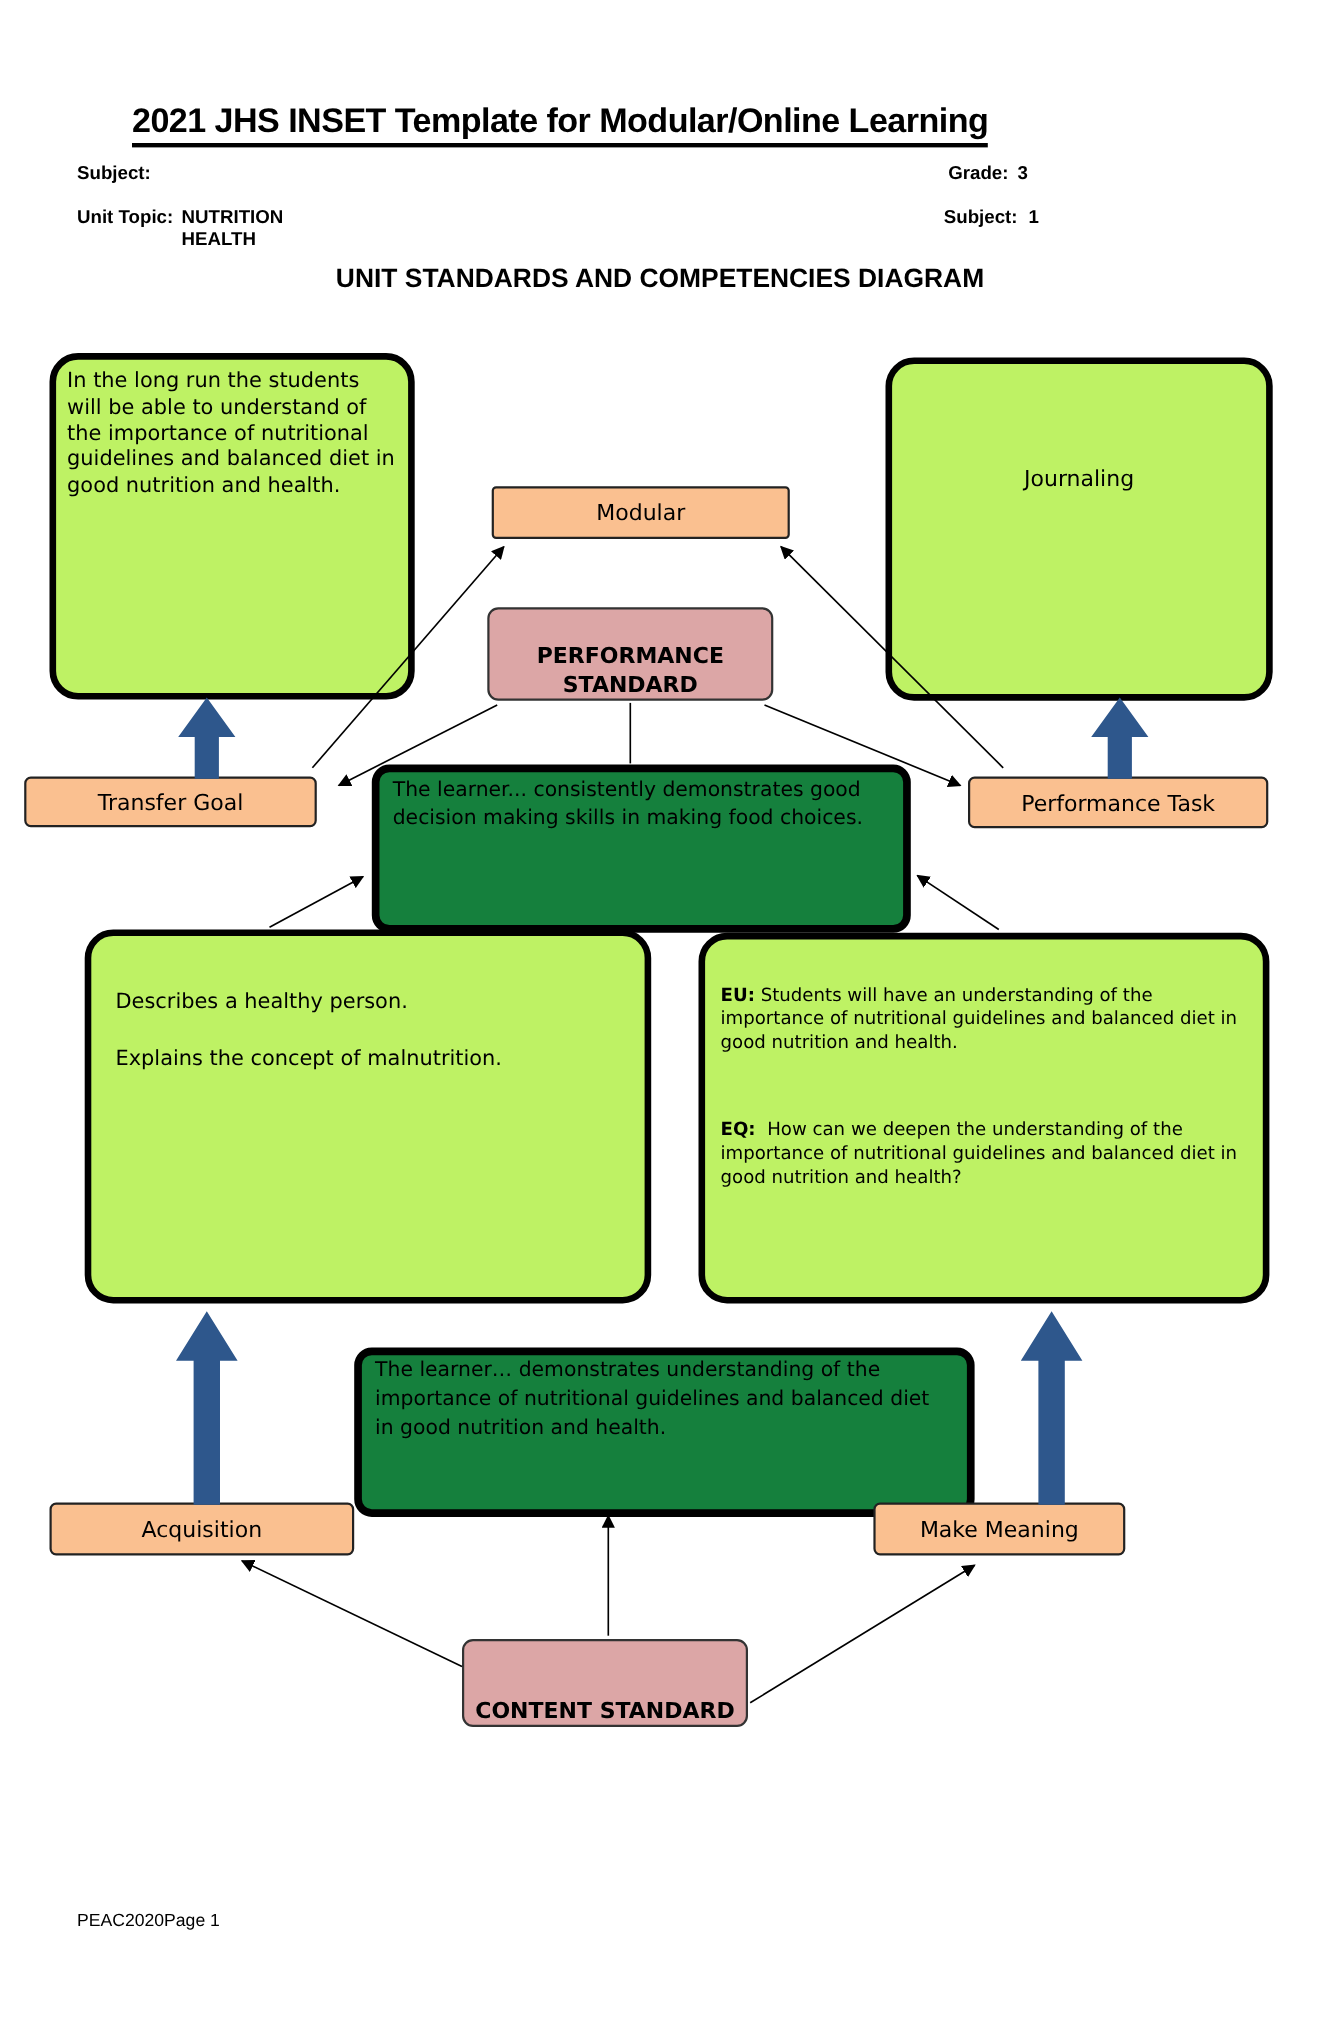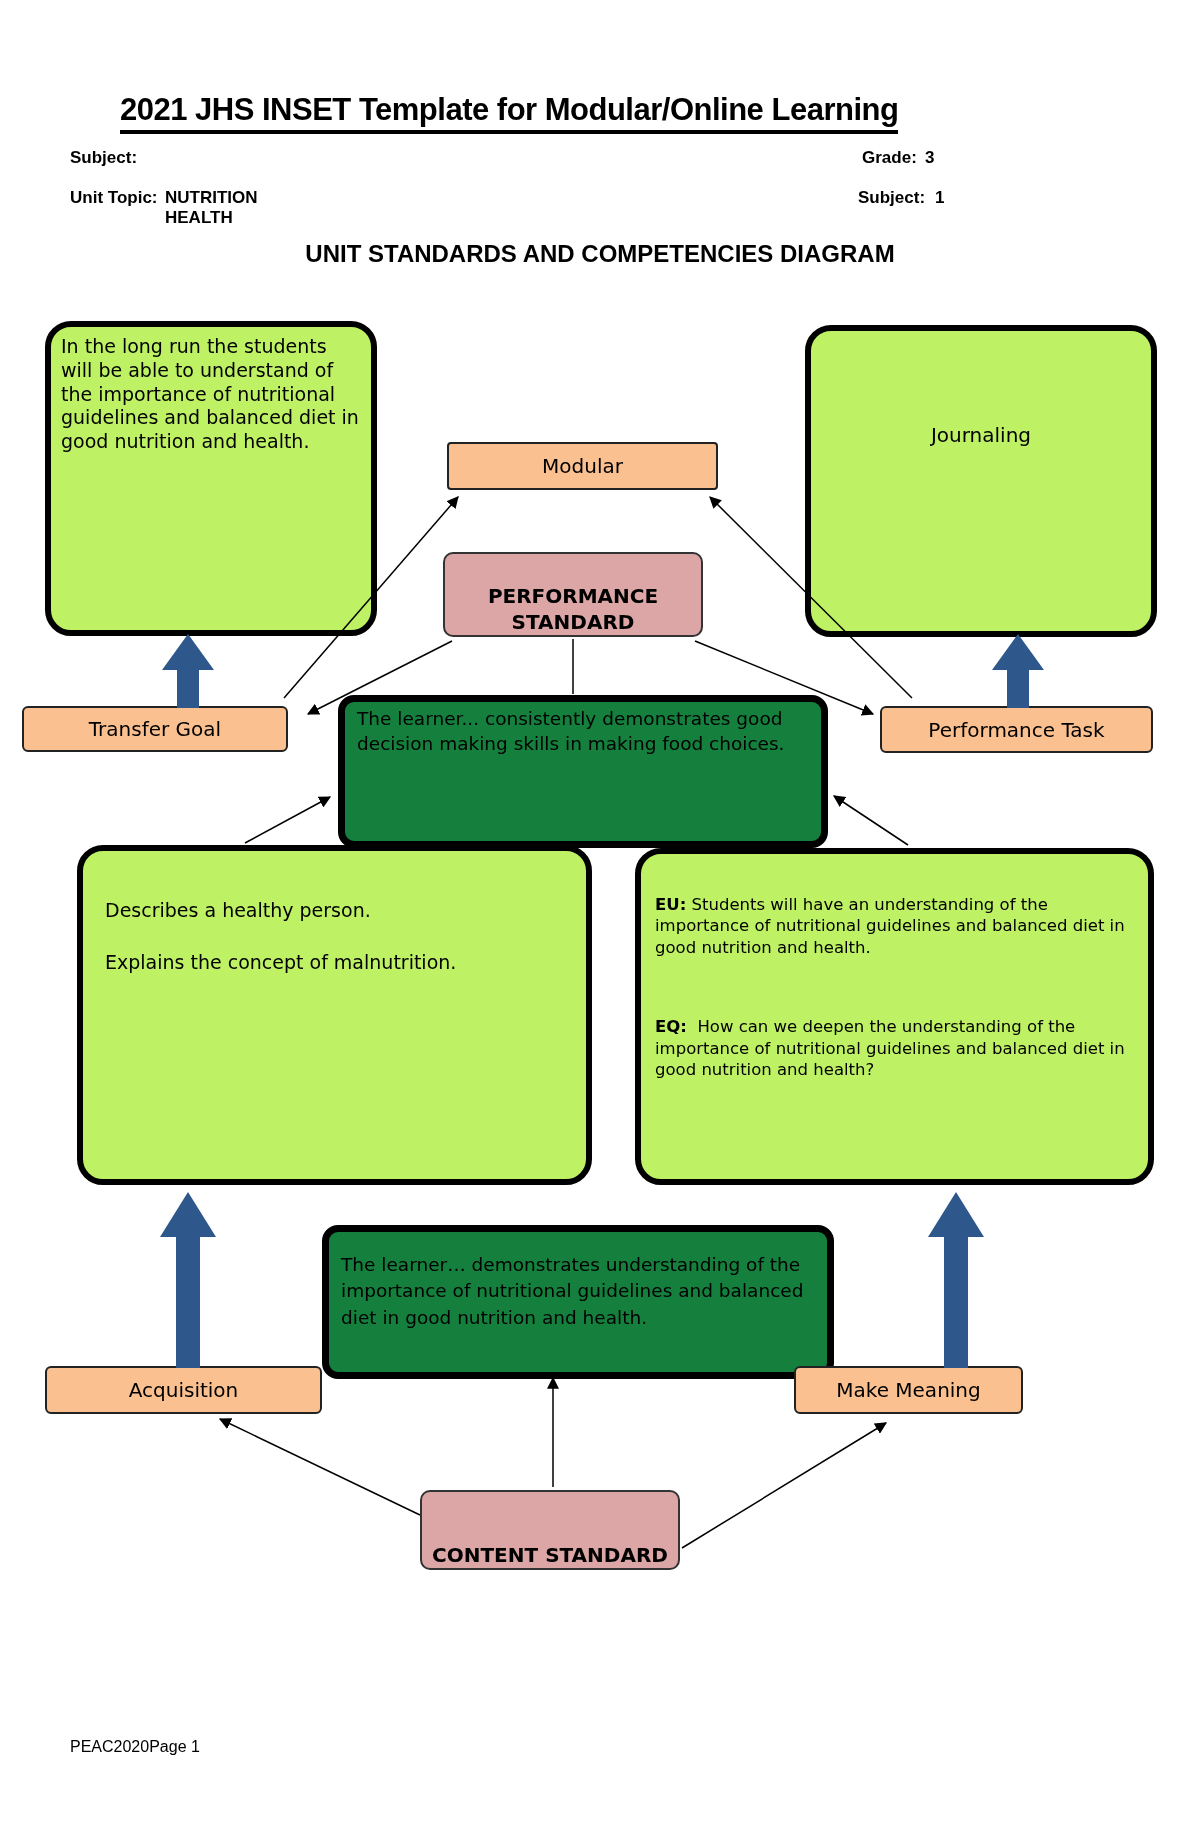--- a/index.html
+++ b/index.html
@@ -54,21 +54,21 @@
   .ps-box{left:443px;top:552px;width:260px;height:85px;}
   .chip-tgoal{left:22px;top:706px;width:266px;height:46px;}
   .chip-ptask{left:880px;top:706px;width:273px;height:47px;}
   .mid-box{left:338px;top:695px;width:490px;height:153px;padding:5px 12px;}
   .box-bl{left:35px;top:845px;width:515px;height:340px;padding:48px 22px 16px 22px;font-size:19px;margin-left:42px;}
   .box-bl p{margin:0 0 28px 0;}
   .box-br{left:635px;top:848px;width:519px;height:337px;padding:40px 14px 0 14px;font-size:16.5px;line-height:1.3;}
   .box-br p{margin:0;}
   .box-br p.eq{margin-top:58px;}
   .blbl{font-weight:bold;}
-  .bm-box{left:322px;top:1225px;width:512px;height:154px;padding:20px 12px;font-size:18.5px;line-height:1.42;}
+  .bm-box{left:322px;top:1225px;width:564px;height:154px;padding:1px 12px;font-size:18.5px;line-height:1.42;}
   .chip-acq{left:45px;top:1366px;width:277px;height:48px;}
   .chip-mm{left:794px;top:1366px;width:229px;height:48px;}
   .cs-box{left:420px;top:1490px;width:260px;height:80px;}
   .overlay{position:absolute;left:0;top:0;width:1200px;height:1835px;z-index:5;pointer-events:none;}
 </style>
 </head>
 <body>
 
 <div class="page">
 

